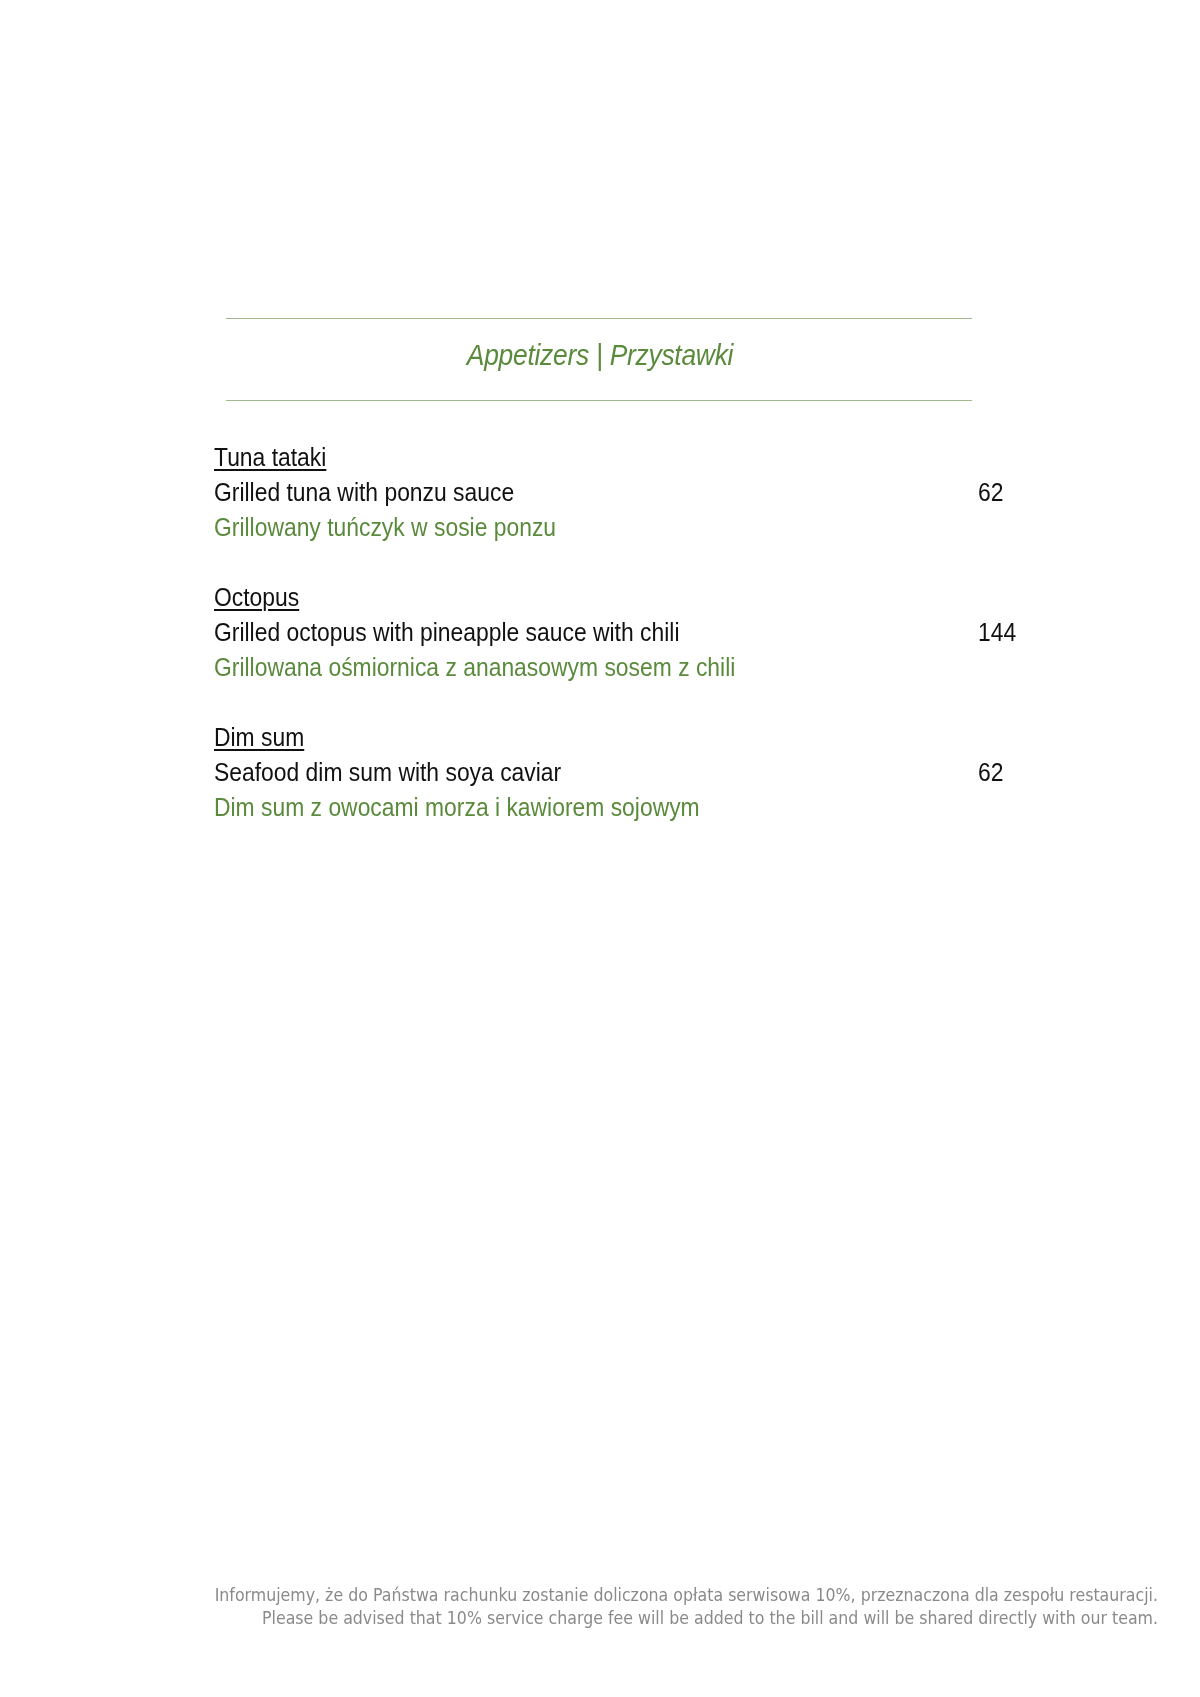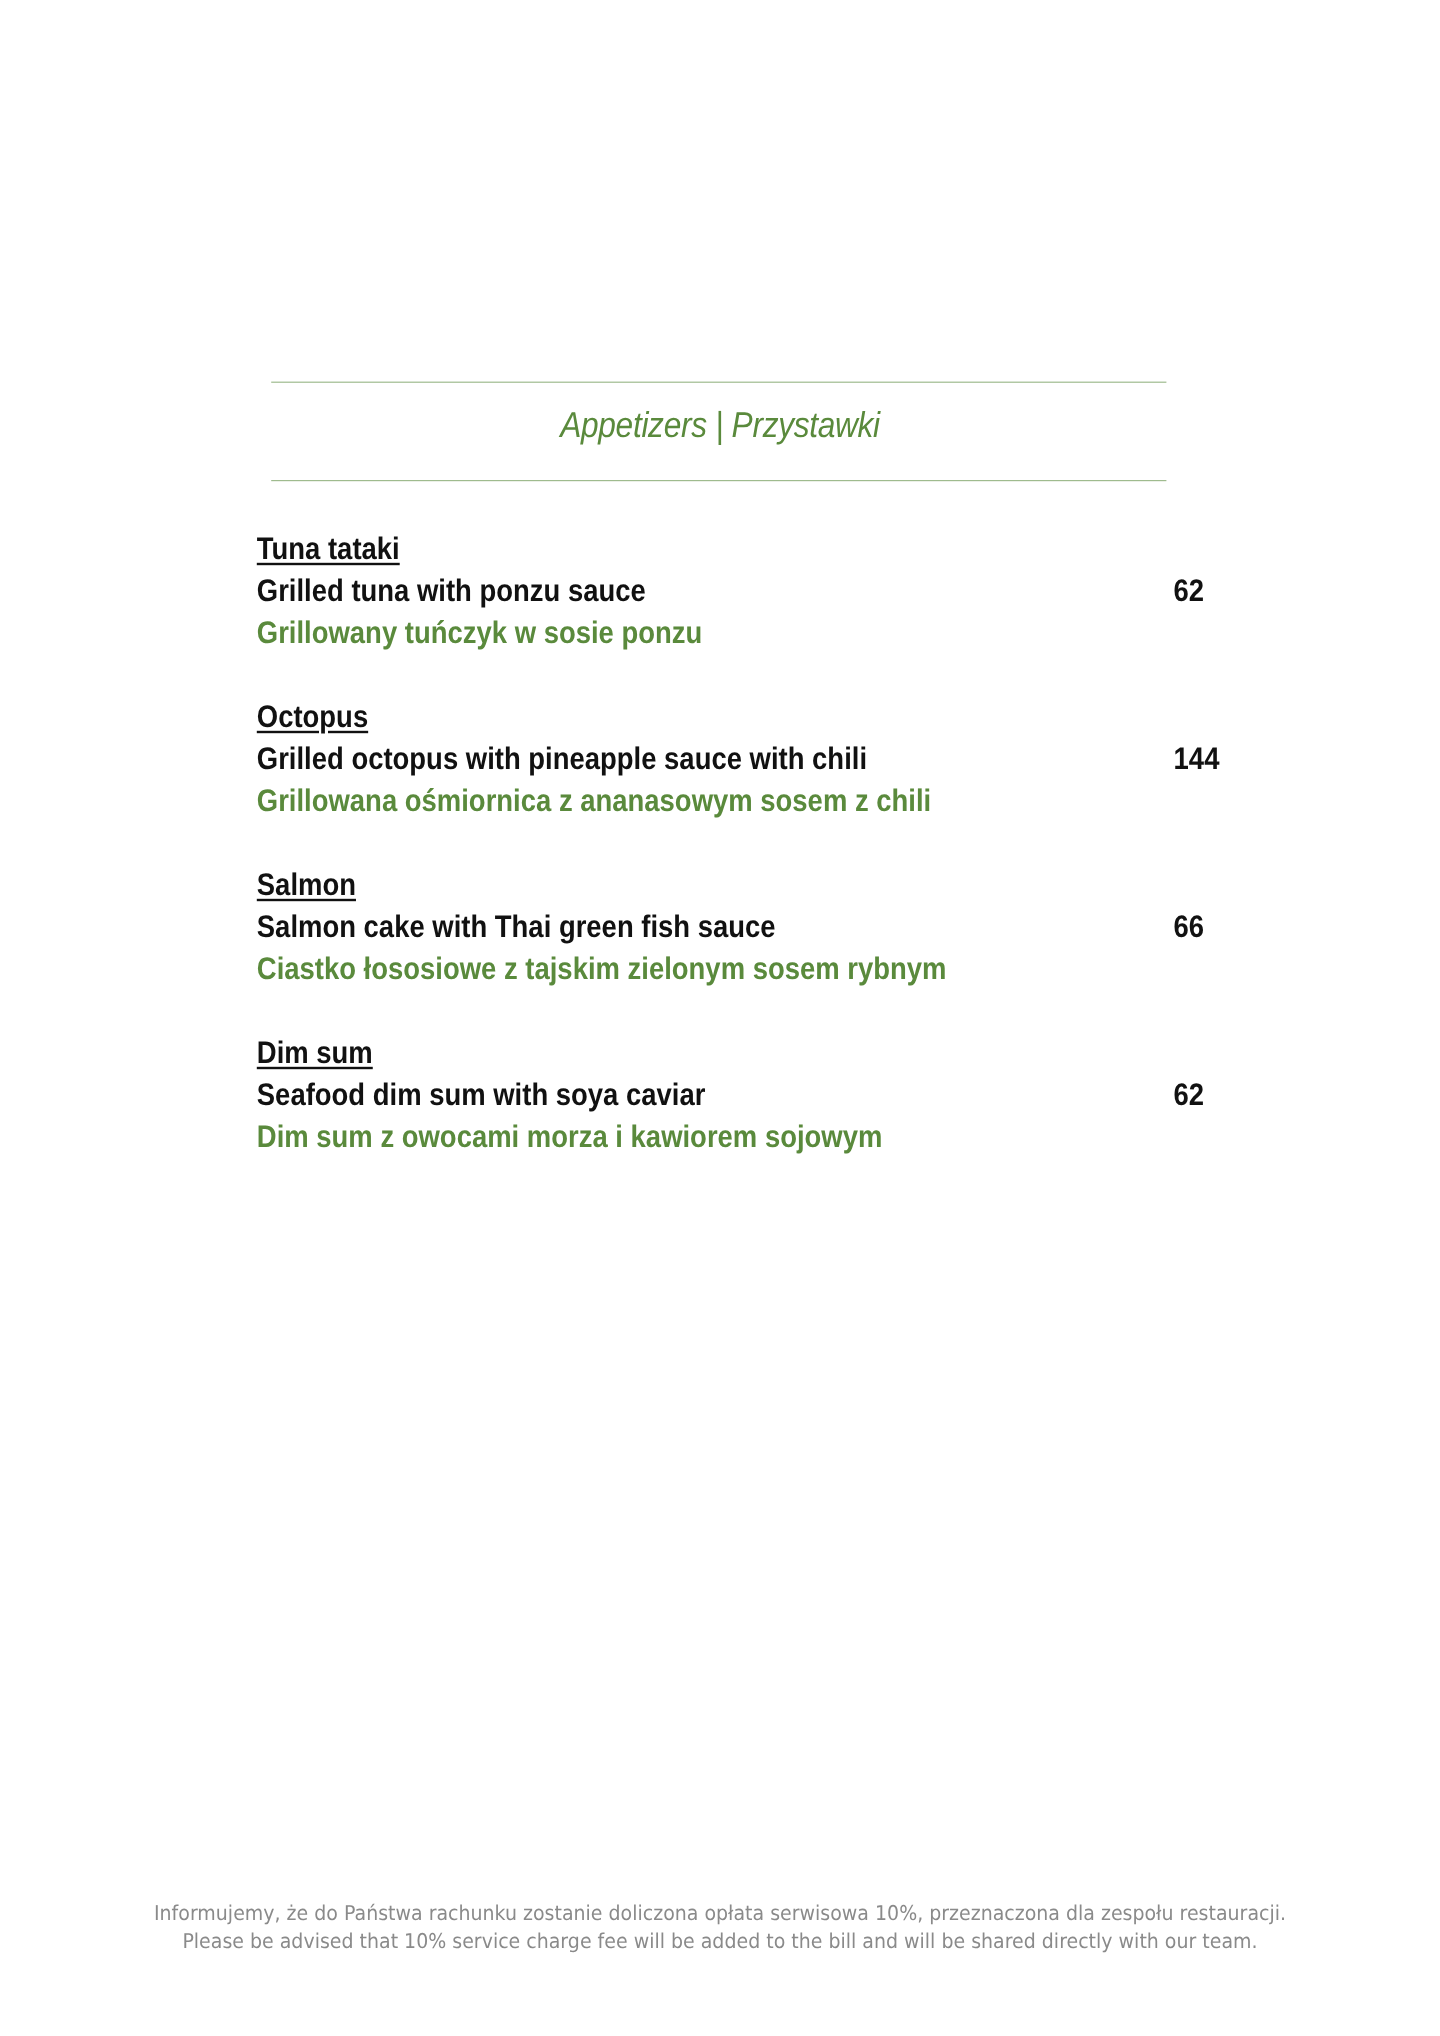--- a/index.html
+++ b/index.html
@@ -6,29 +6,29 @@
   body { width: 1200px; height: 1697px; position: relative; overflow: hidden;
          font-family: "Liberation Sans", sans-serif; }
   .rule { position: absolute; left: 226px; width: 746px; height: 0;
           border-top: 1.5px solid #9fbb8e; }
   .rule.top { top: 318px; }
   .rule.bottom { top: 400px; }
   .heading { position: absolute; top: 338px; left: 0; width: 1200px; text-align: center;
              font-style: italic; font-size: 30px; color: #5a8a3c;
              transform: scaleX(0.88); transform-origin: 600px 0; letter-spacing: -0.3px; }
   .items { position: absolute; top: 440px; left: 214px; width: 840px; }
-  .item { position: relative; height: 140px; font-weight: bold; }
+  .item { position: relative; height: 140px; }
   .line { font-size: 26px; line-height: 35px; white-space: nowrap;
           transform: scaleX(0.88); transform-origin: 0 0; }
   .name { color: #111111; text-decoration: underline; text-underline-offset: 3px; }
   .en { color: #111111; }
   .pl { color: #5a8a3c; }
   .price { position: absolute; right: 16px; top: 35px; font-size: 26px; line-height: 35px;
            color: #111111; transform: scaleX(0.88); transform-origin: 0 0; width: 60px; }
-  .footer { position: absolute; top: 1584px; left: 0; width: 1200px; text-align: center;
+  .footer { position: absolute; top: 1584px; left: 0; width: 1200px; text-align: right;
             font-size: 17px; line-height: 23px; color: #8a8a8a;
             font-family: "DejaVu Sans", sans-serif; }
   .footer div { transform: scaleX(0.93); transform-origin: 600px 0; white-space: nowrap; }
 </style>
 </head>
 <body>
 
 <div class="rule top"></div>
 <div class="heading">Appetizers | Przystawki</div>
 <div class="rule bottom"></div>
@@ -40,26 +40,20 @@
     <div class="line pl">Grillowany tuńczyk w sosie ponzu</div>
     <div class="price">62</div>
   </div>
   <div class="item">
     <div class="line name">Octopus</div>
     <div class="line en">Grilled octopus with pineapple sauce with chili</div>
     <div class="line pl">Grillowana ośmiornica z ananasowym sosem z chili</div>
     <div class="price">144</div>
   </div>
   <div class="item">
-    <div class="line name">Salmon</div>
-    <div class="line en">Salmon cake with Thai green fish sauce</div>
-    <div class="line pl">Ciastko łososiowe z tajskim zielonym sosem rybnym</div>
-    <div class="price">66</div>
-  </div>
-  <div class="item">
     <div class="line name">Dim sum</div>
     <div class="line en">Seafood dim sum with soya caviar</div>
     <div class="line pl">Dim sum z owocami morza i kawiorem sojowym</div>
     <div class="price">62</div>
   </div>
 </div>
 
 <div class="footer">
   <div>Informujemy, że do Państwa rachunku zostanie doliczona opłata serwisowa 10%, przeznaczona dla zespołu restauracji.</div>
   <div>Please be advised that 10% service charge fee will be added to the bill and will be shared directly with our team.</div>

